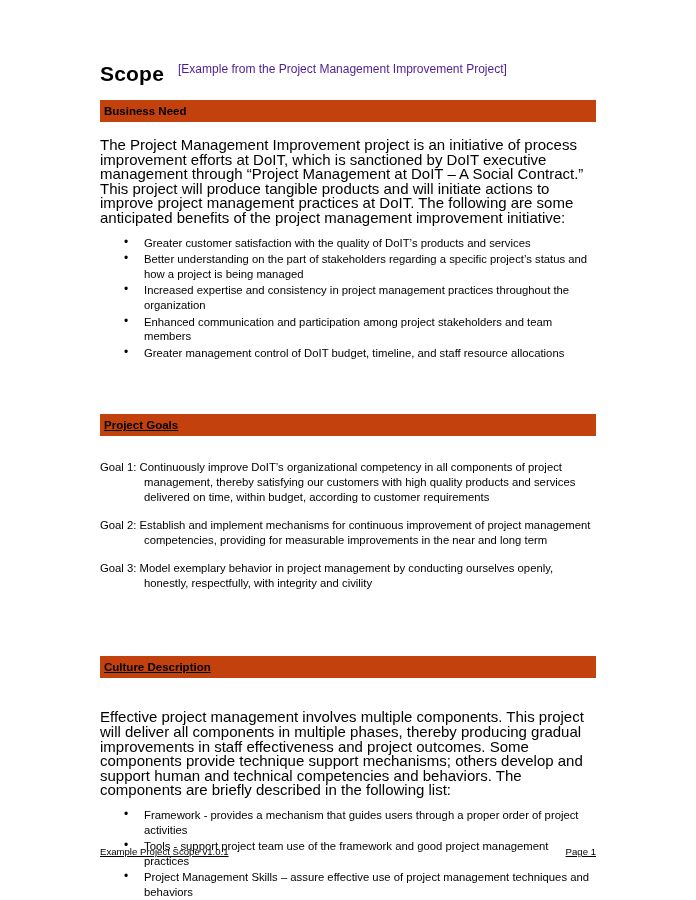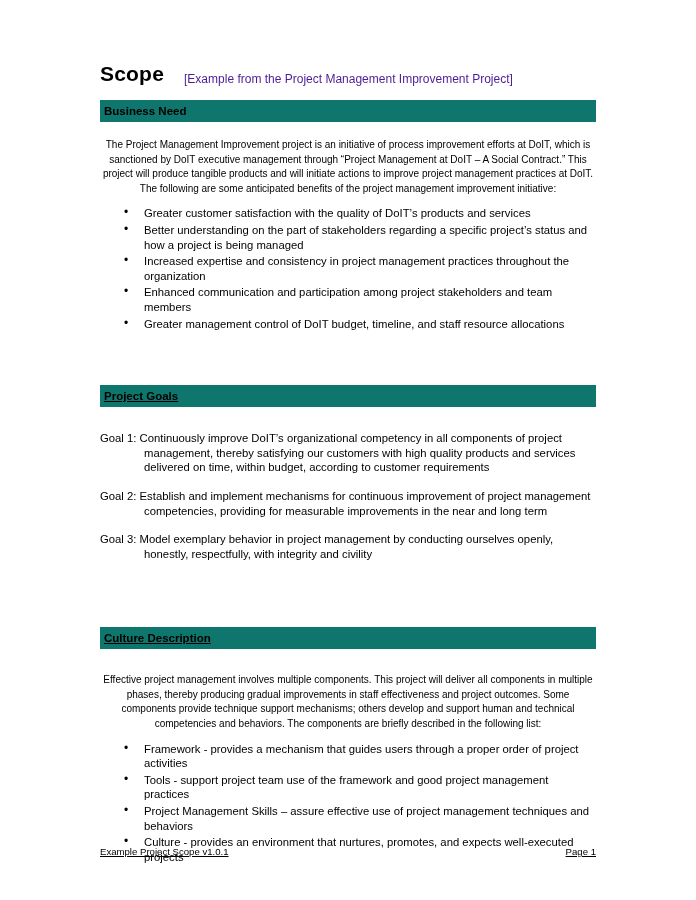--- a/index.html
+++ b/index.html
@@ -24,53 +24,53 @@
   }
   .content {
     position: absolute;
     left: 100px;
     top: 62px;
     width: 496px;
   }
   
   .title-row {
     display: flex;
-    align-items: flex-end;
-    gap: 20px;
+    align-items: flex-start;
+    gap: 14px;
     margin-bottom: 14px;
   }
   .doc-title {
     font-size: 21px;
     font-weight: bold;
     color: #000000;
     letter-spacing: 0.2px;
   }
   .doc-subtitle {
     font-size: 12px;
     color: #4c1d95;
   }
   
   .section-bar {
-    background: #0f766e;
+    background: #c2410c;
     font-weight: bold;
     font-size: 11.5px;
     padding: 4px 6px 4px 4px;
     margin-top: 6px;
     margin-bottom: 16px;
     line-height: 14px;
   }
   .section-bar.goals {
     margin-top: 30px;
     text-decoration: underline;
   }
   p.body {
-    font-size: 10px;
+    font-size: 15px;
     line-height: 14.6px;
-    margin: 0 0 10px 0;
-    text-align: center;
+    margin: 8px 0 10px 0;
+    text-align: left;
   }
   ul.bullets {
     list-style: none;
     margin: 10px 0 0 0;
     padding: 0;
   }
   ul.bullets li {
     font-size: 11.3px;
     line-height: 14.6px;
     position: relative;

